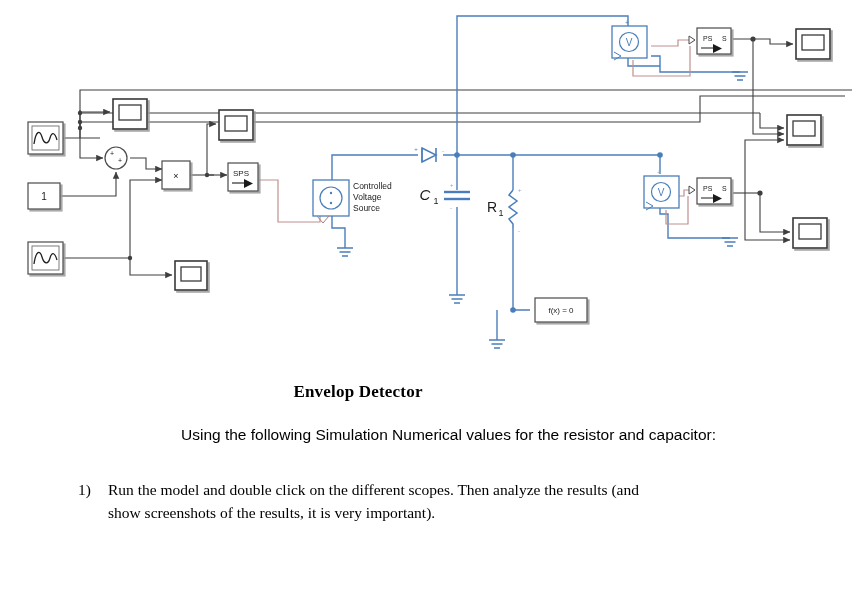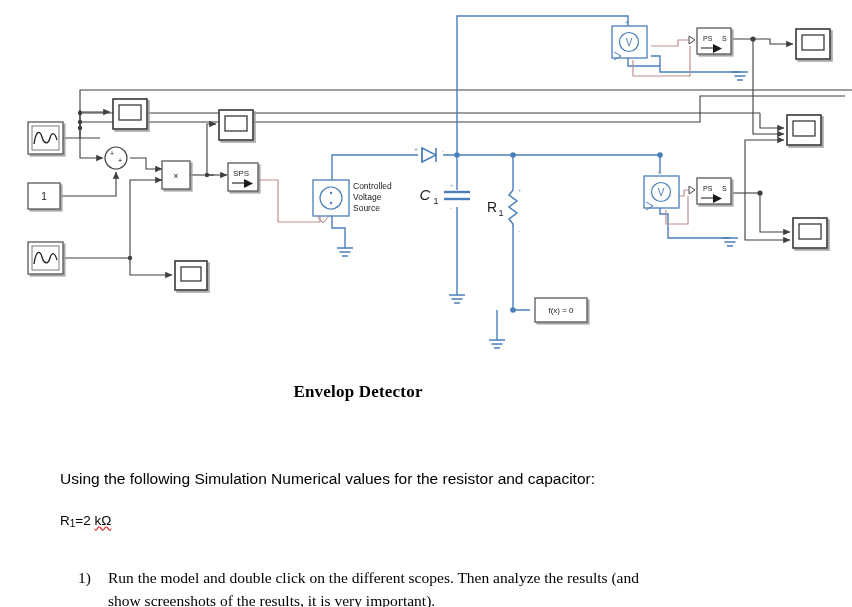--- a/index.html
+++ b/index.html
@@ -36,21 +36,21 @@
     font-size: 17px;
     margin: 22px 0 0 0;
     letter-spacing: 0.2px;
   }
   .doc-para {
     font-family: "Liberation Sans", sans-serif;
     font-size: 15.5px;
     margin: 0;
     padding: 0 0 0 60px;
   }
-  .p-intro { margin-top: 68px; }
+  .p-intro { margin-top: 24px; text-align: right; }
   .p-vals  { margin-top: 24px; font-size: 13.5px; line-height: 17px; }
   .p-vals .sub { font-size: 10px; vertical-align: -2px; }
   .spell {
     text-decoration: underline wavy #e03030;
     text-decoration-skip-ink: none;
   }
   .ol-wrap {
     margin: 0;
     padding: 0 0 0 0;
   }
@@ -338,23 +338,20 @@
   </g>
 </svg>
 
 <div class="doc-text">
 
   <p class="doc-title">Envelop Detector</p>
 
   <p class="doc-para p-intro">Using the following Simulation Numerical values for the resistor and capacitor:</p>
 
   <div class="doc-para p-vals">
-    <div>
-      <span>R</span><span class="sub">1</span><span>=2 </span><span class="spell">kΩ</span>
-    </div>
   </div>
 
   <div class="ol-wrap">
     <div class="num-item">
       <span class="marker">1)</span>
       <span class="body">Run the model and double click on the different scopes. Then analyze the results (and show screenshots of the results, it is very important).</span>
     </div>
   </div>
 
 </div>

